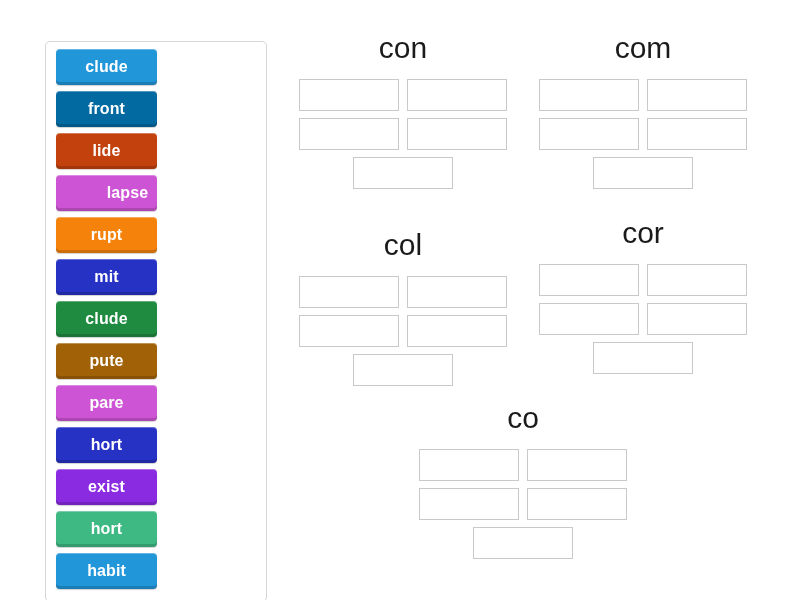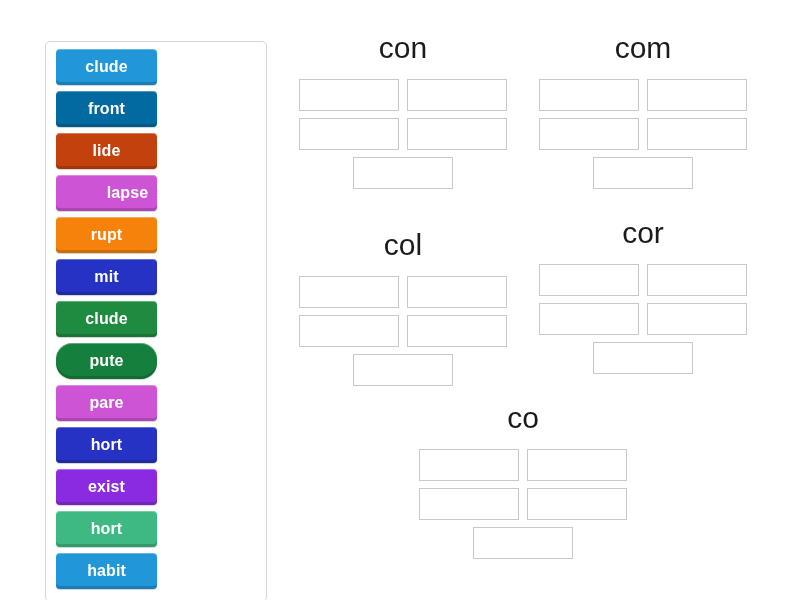--- a/index.html
+++ b/index.html
@@ -111,21 +111,21 @@
 
   <div id="tile-tray">
     <div class="tile-grid">
         <div class="tile" style="background: rgb(33, 150, 217);">clude</div>
         <div class="tile" style="background: #0369a1;">front</div>
         <div class="tile" style="background: #c2410c;">lide</div>
         <div class="tile" style="background: rgb(205, 85, 213); padding-left: 42px;">lapse</div>
         <div class="tile" style="background: rgb(245, 130, 11);">rupt</div>
         <div class="tile" style="background: rgb(38, 50, 196); text-align: center;">mit</div>
         <div class="tile" style="background: rgb(30, 139, 64);">clude</div>
-        <div class="tile" style="background: #15803d; border-radius: 16px;">pute</div>
+        <div class="tile" style="background: #a16207;">pute</div>
         <div class="tile" style="background: rgb(205, 85, 213);">pare</div>
         <div class="tile" style="background: rgb(38, 50, 196);">hort</div>
         <div class="tile" style="background: rgb(138, 43, 226); text-align: center;">exist</div>
         <div class="tile" style="background: rgb(63, 185, 132);">hort</div>
         <div class="tile" style="background: rgb(33, 150, 217);">habit</div>
       </div>
   </div>
 
   <div class="group" id="group-con">
     <div class="group-title">con</div>

